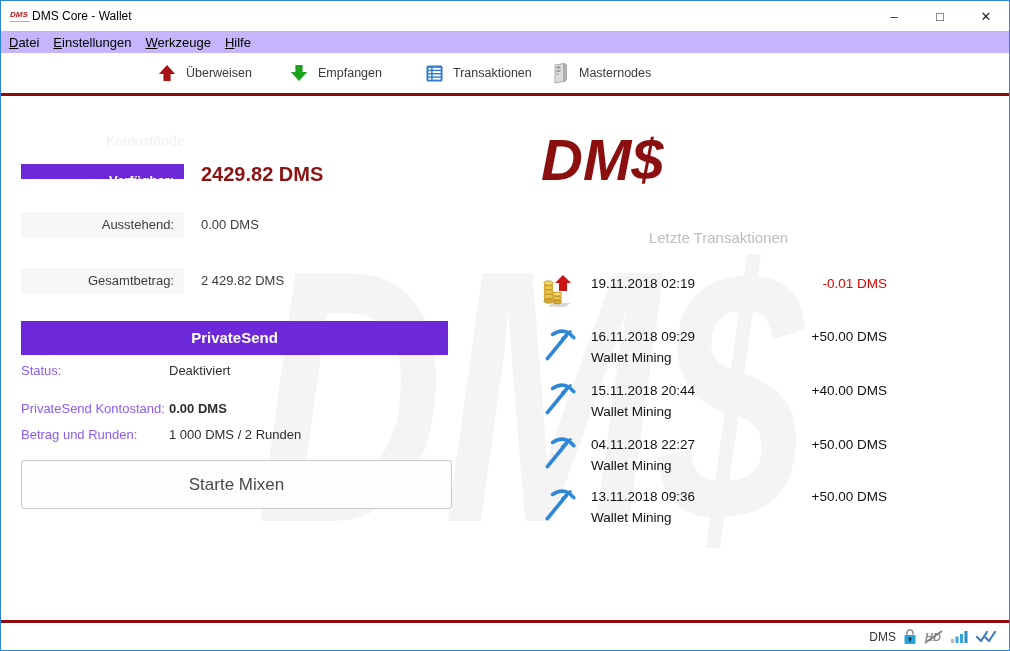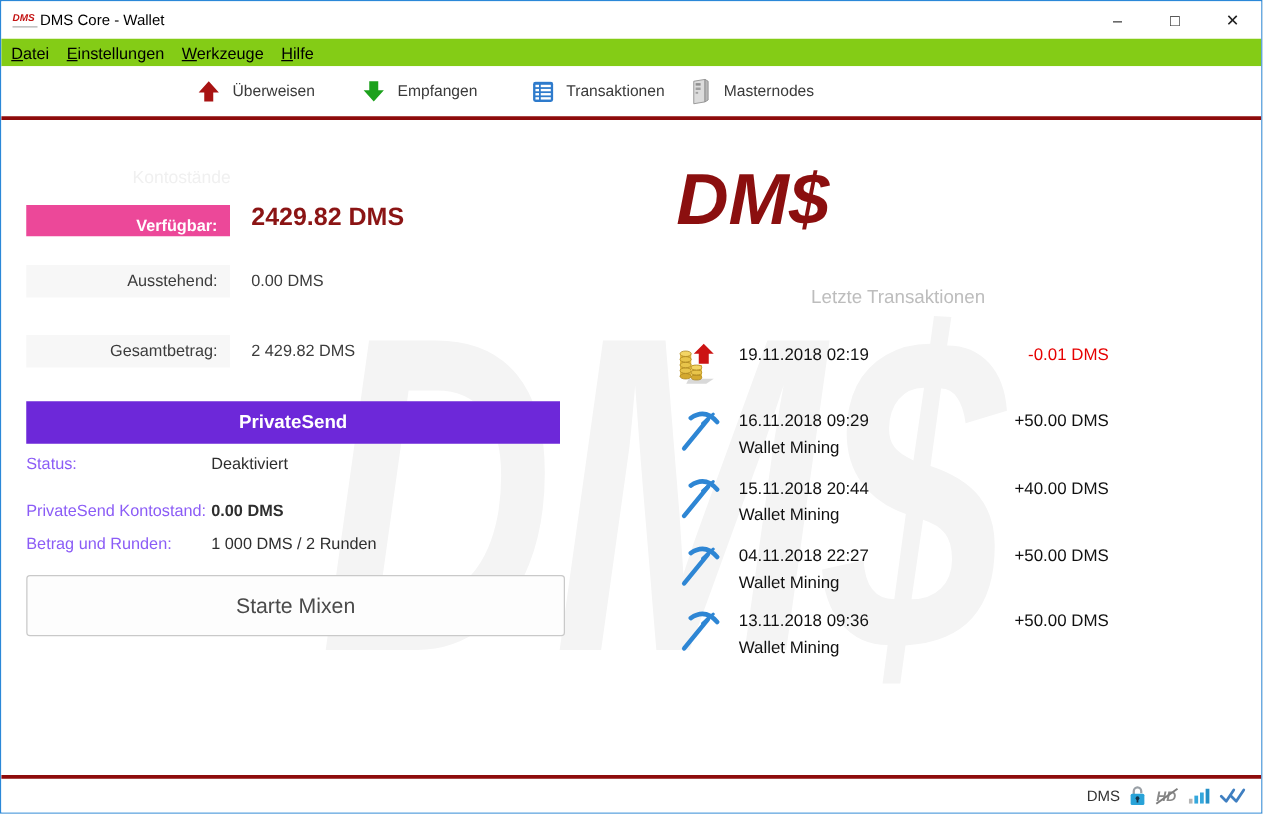--- a/index.html
+++ b/index.html
@@ -14,21 +14,21 @@
   .app-icon {
     position:absolute; left:9px; top:8px; width:20px; height:13px;
     color:#c41414; font-size:8px; font-weight:bold; font-style:italic;
     border-bottom:1px solid #b0b0b0; line-height:11px;
   }
   .window-title { position:absolute; left:31px; top:8px; font-size:12px; color:#000; }
   .win-controls { position:absolute; right:0; top:0; height:30px; display:flex; }
   .win-btn { width:46px; height:30px; display:flex; align-items:center; justify-content:center;
     font-size:13px; color:#222; font-weight:300; }
   
-  .menubar { position:absolute; top:30px; left:0; right:0; height:22px; background:#84cc16;
+  .menubar { position:absolute; top:30px; left:0; right:0; height:22px; background:#c4b5fd;
     display:flex; align-items:center; padding-left:8px; font-size:13px; color:#000; }
   .menu-item { margin-right:14px; }
   .menu-item u { text-decoration:underline; }
   
   .tabbar { position:absolute; top:52px; left:0; right:0; height:43px;
     border-bottom:3px solid #8e0b0b; background:#fff; }
   .tab { position:absolute; top:0; height:40px; display:flex; align-items:center;
     gap:10px; padding-left:9px; font-size:12.5px; color:#3a3a3a; cursor:default; }
   .tab.active { background:#a01212; color:#fff; font-weight:bold; }
   .tab svg { flex:0 0 auto; }
@@ -37,21 +37,21 @@
   .watermark {
     position:absolute; left:255px; top:120px; z-index:0;
     font-size:360px; font-weight:bold; font-style:italic; line-height:1;
     color:#f4f4f4; transform:scaleX(0.72); transform-origin:left top;
     white-space:nowrap; pointer-events:none;
   }
   .layer { position:absolute; inset:0; z-index:1; }
   
   .balances-header { position:absolute; left:105px; top:37px; font-size:14px; color:#f0f0f0; }
   .label-box { position:absolute; left:20px; width:163px; text-align:right; }
-  .box-available { top:68px; height:25px; background:#ec4899; color:#fff; font-weight:bold;
+  .box-available { top:68px; height:15px; background:#6d28d9; color:#fff; font-weight:bold;
     font-size:13px; line-height:33px; padding-right:10px; }
   .box-light { background:#f7f7f7; color:#3c3c3c; font-size:13px; height:26px; line-height:26px; padding-right:10px; }
   .box-pending { top:116px; }
   .box-total { top:172px; }
   .val-available { position:absolute; left:200px; top:67px; font-size:20px; font-weight:bold; color:#8b1414; }
   .val-pending { position:absolute; left:200px; top:121px; font-size:13px; color:#3c3c3c; }
   .val-total { position:absolute; left:200px; top:177px; font-size:13px; color:#3c3c3c; }
   .ps-header { position:absolute; left:20px; top:225px; width:427px; height:34px; background:#6d28d9;
     color:#fff; font-weight:bold; font-size:15px; text-align:center; line-height:34px; }
   .ps-row-label { position:absolute; left:20px; font-size:13px; color:#8b5cf6; }

